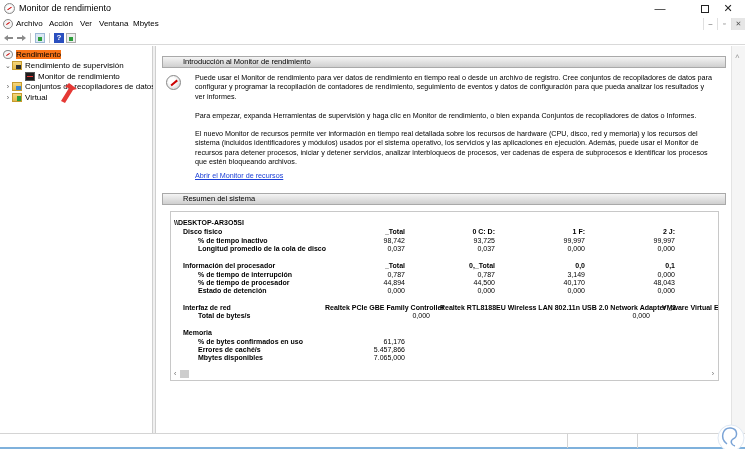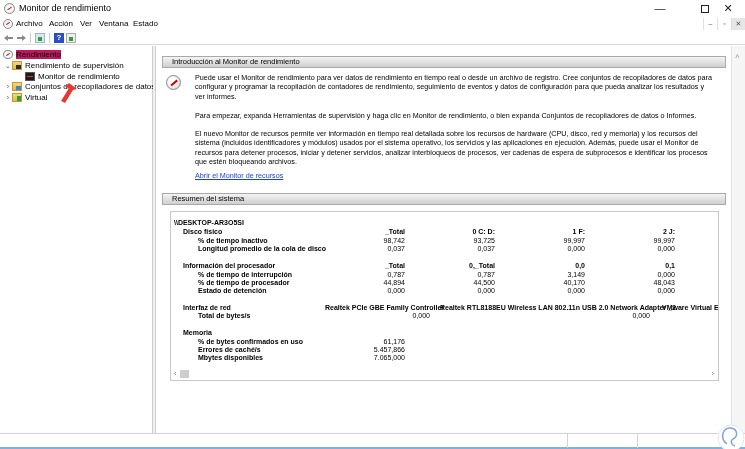--- a/index.html
+++ b/index.html
@@ -46,28 +46,28 @@
   .tree-item .expander { width: 8px; font-size: 7px; color: #555; text-align: center; }
   .tree-item .ico { width: 10px; height: 9px; margin-right: 3px; position: relative; }
   .ico-perf { border-radius: 50%; border: 1px solid #888; background: #f6f6f6; }
   .ico-perf::after { content: ""; position: absolute; left: 2px; top: 3px; width: 4px; height: 1px; background: #c00; transform: rotate(-35deg); }
   .ico-folder { background: linear-gradient(#f5d67b, #e4b84a); border: 1px solid #c59a2e; }
   .ico-folder-tools::after { content: ""; position: absolute; right: 0; bottom: 0; width: 5px; height: 4px; background: #2d2d2d; }
   .ico-folder-sets::after { content: ""; position: absolute; right: 0; bottom: 0; width: 5px; height: 4px; background: #3a86d1; }
   .ico-folder-reports::after { content: ""; position: absolute; right: 0; bottom: 0; width: 4px; height: 5px; background: #2c9e3a; }
   .ico-monitor { background: #1c1c1c; border: 1px solid #555; }
   .ico-monitor::after { content: ""; position: absolute; left: 1px; top: 3px; width: 6px; height: 1px; background: #e33; }
-  .tree-item.selected .label { background: #be185d; }
+  .tree-item.selected .label { background: #f97316; }
   .red-arrow { position: absolute; left: 57px; top: 83px; width: 20px; height: 20px; }
 
   .content-pane { position: absolute; left: 157px; top: 46px; width: 574px; height: 387px; background: #fff; }
   .vscroll { position: absolute; left: 731px; top: 46px; width: 14px; height: 387px; background: #f5f5f5; border-left: 1px solid #e3e3e3; }
   .vscroll .up { position: absolute; left: 3px; top: 6px; font-size: 8px; color: #999; }
 
-  .section-header { position: absolute; height: 12px; background: linear-gradient(#f4f4f4, #cfcfcf); border: 1px solid #a9a9a9; font-size: 7.5px; line-height: 10px; padding-left: 9px; color: #000; }
+  .section-header { position: absolute; height: 12px; background: linear-gradient(#f4f4f4, #cfcfcf); border: 1px solid #a9a9a9; font-size: 7.5px; line-height: 10px; padding-left: 20px; color: #000; }
   .intro-header { left: 162px; top: 56px; width: 564px; }
   .summary-header { left: 162px; top: 193px; width: 564px; }
 
   .intro-icon { position: absolute; left: 166px; top: 75px; width: 15px; height: 15px; border-radius: 50%; border: 1px solid #888; background: radial-gradient(circle at 40% 40%, #fff 30%, #c9c9c9 100%); }
   .intro-icon::after { content: ""; position: absolute; left: 3px; top: 6px; width: 8px; height: 1.5px; background: #c00; transform: rotate(-40deg); }
   .para { position: absolute; left: 195px; width: 520px; font-size: 7.2px; line-height: 9.3px; color: #000; }
   .p1 { top: 73px; }
   .p2 { top: 111px; }
   .p3 { top: 129px; }
   .link { position: absolute; left: 195px; top: 171px; font-size: 7.2px; color: #1a3fd6; text-decoration: underline; }
@@ -97,21 +97,21 @@
   <span class="win-btn win-max"><span class="box"></span></span>
   <span class="win-btn win-close">✕</span>
 </div>
 
 <div class="menubar">
   <span class="mdi-icon"></span>
   <span class="menu-item" style="left:16px">Archivo</span>
   <span class="menu-item" style="left:49px">Acción</span>
   <span class="menu-item" style="left:80px">Ver</span>
   <span class="menu-item" style="left:99px">Ventana</span>
-  <span class="menu-item" style="left:133px">Estado</span>
+  <span class="menu-item" style="left:133px">Mbytes</span>
 </div>
 <div class="mdi-controls">
   <span>–</span>
   <span>▫</span>
   <span class="act">✕</span>
 </div>
 
 <div class="toolbar">
   <span class="tb-btn arrow-back"></span>
   <span class="tb-btn arrow-fwd"></span>

